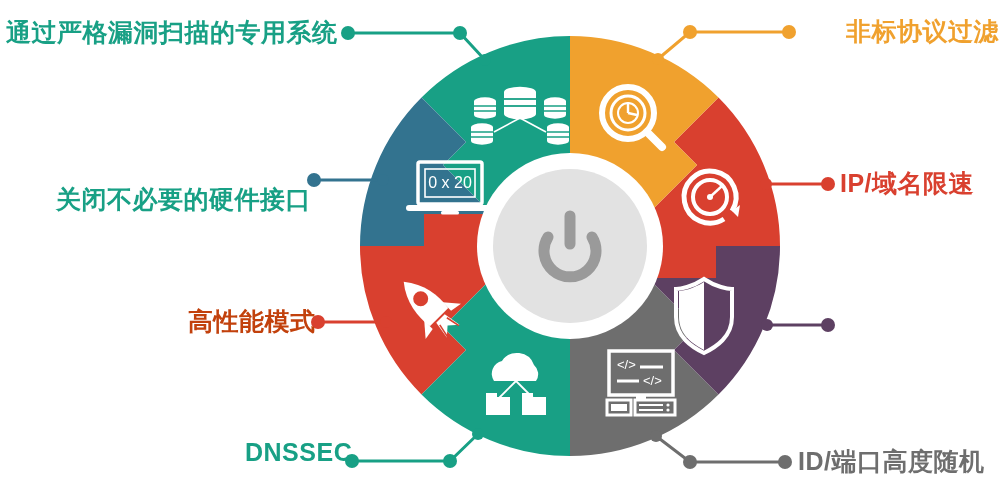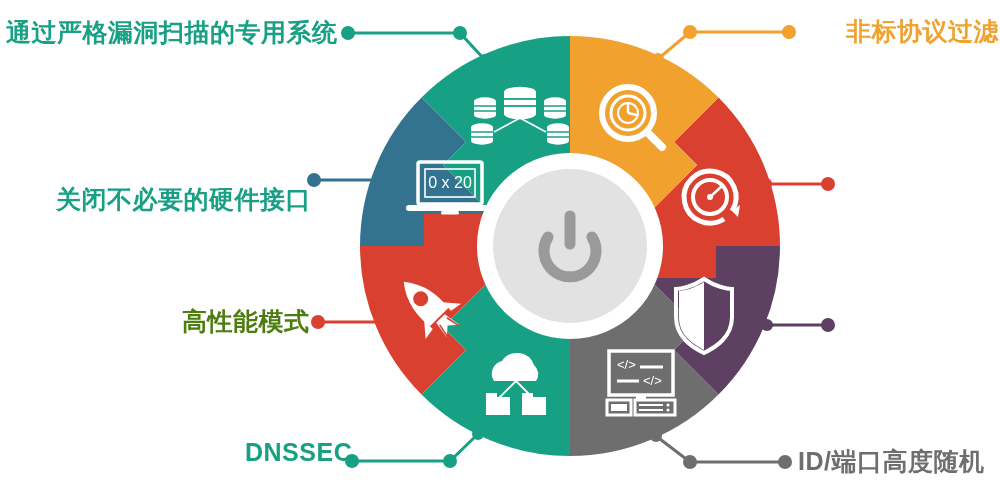--- a/index.html
+++ b/index.html
@@ -243,23 +243,24 @@
       <text x="0" y="-2" fill="#ffffff" font-size="16" font-family="Liberation Sans, sans-serif" text-anchor="middle">0 x 20</text>
       <rect x="-44" y="15" width="88" height="6" rx="3" fill="#ffffff"></rect>
       <rect x="-9" y="21" width="18" height="3.5" rx="1.5" fill="#ffffff"></rect>
     </g>
   </svg>
 
   <div class="label lt" style="left:6px;top:20px;color:#18a085;">通过严格漏洞扫描的专用系统</div>
 
   <div class="label lt" style="left:56px;top:167px;color:#18a085;margin-top:20px;">关闭不必要的硬件接口</div>
 
-  <div class="label lt" style="left:182px;top:309px;color:#4d7c0f;">高性能模式</div>
+  <div class="label lt" style="left:188px;top:309px;color:#c2410c;">高性能模式</div>
 
   <div class="label lt" style="left:235px;top:440px;color:#18a085;margin-left:10px;">DNSSEC</div>
 
   <div class="label rt" style="left:846px;top:19px;color:#f0a12e;">非标协议过滤</div>
 
+  <div class="label rt" style="left:840px;top:171px;color:#d9402f;">IP/域名限速</div>
 
 
   <div class="label rt" style="left:798px;top:449px;color:#6e6e6e;">ID/端口高度随机</div>
 
 </div>
 
 </body></html>

